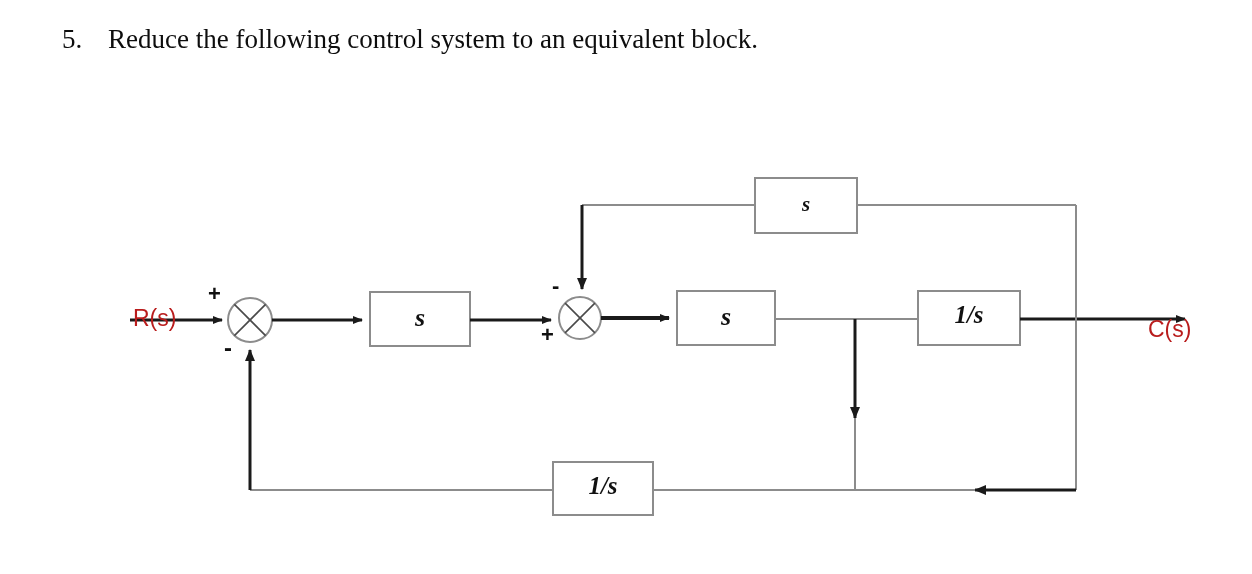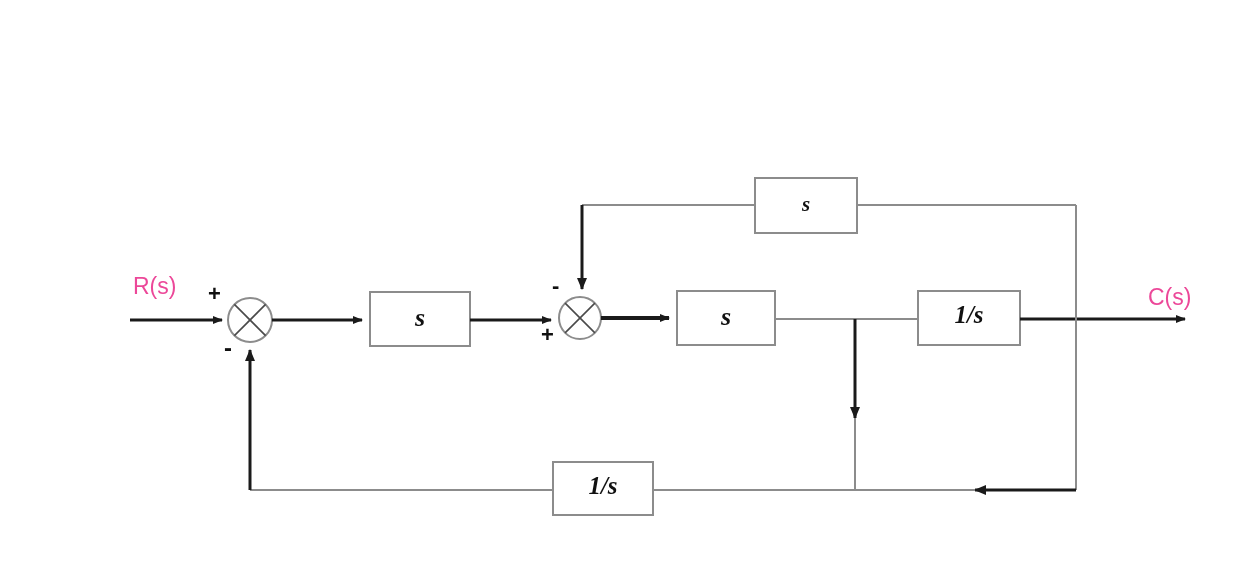--- a/index.html
+++ b/index.html
@@ -51,37 +51,41 @@
     font-weight: bold;
     color: #111111;
     text-align: center;
     white-space: nowrap;
     pointer-events: none;
   }
   .io-label {
     position: absolute;
     font-family: "Liberation Sans", sans-serif;
     font-size: 23px;
-    color: #ec4899;
+    color: #b91c1c;
     white-space: nowrap;
+    margin-top: 32px;
   }
   .sign-label {
     position: absolute;
     font-family: "Liberation Sans", sans-serif;
     font-weight: bold;
     color: #111111;
     white-space: nowrap;
     line-height: 1;
   }
 </style>
 </head>
 <body>
 
 <div id="page">
 
+  <div id="question-heading">
+    <span class="q-number">5.</span><span>Reduce the following control system to an equivalent block.</span>
+  </div>
 
   <div id="diagram">
     <svg width="1252" height="574" viewBox="0 0 1252 574" xmlns="http://www.w3.org/2000/svg">
       <defs>
         <marker id="arrow-dark" markerWidth="10" markerHeight="10" refX="9" refY="4" orient="auto" markerUnits="userSpaceOnUse">
           <path d="M 0 0 L 10 4 L 0 8 z" fill="#1a1a1a"></path>
         </marker>
         <marker id="arrow-dark-big" markerWidth="12" markerHeight="12" refX="11" refY="5" orient="auto" markerUnits="userSpaceOnUse">
           <path d="M 0 0 L 12 5 L 0 10 z" fill="#1a1a1a"></path>
         </marker>

